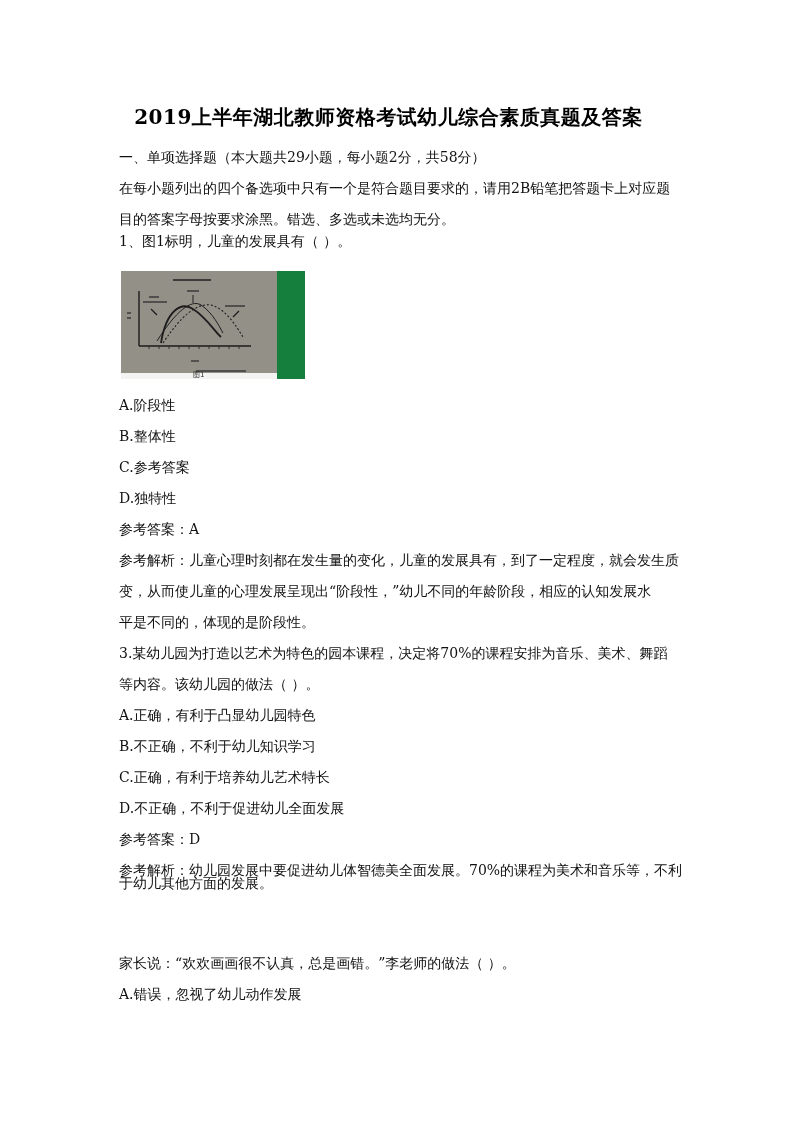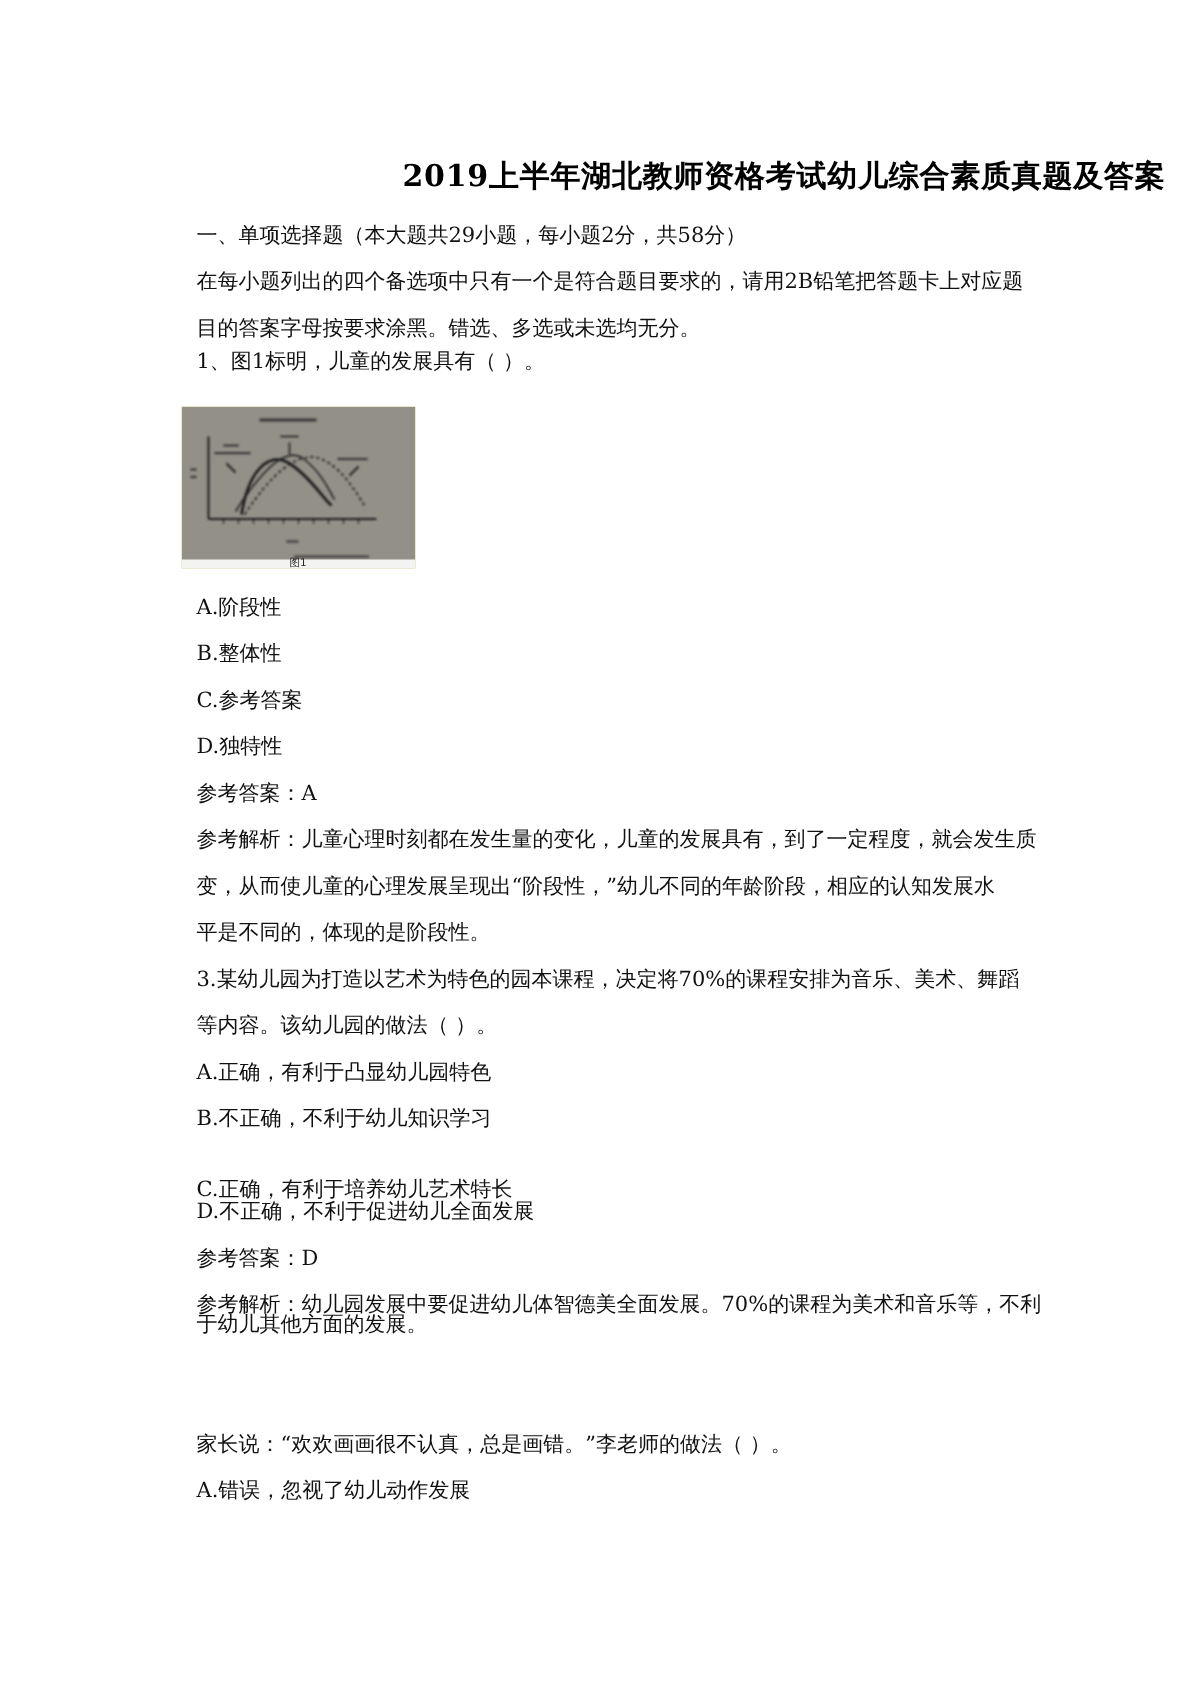--- a/index.html
+++ b/index.html
@@ -1,24 +1,24 @@
 <!DOCTYPE html>
 <html><head>
 <meta charset="utf-8">
 <style>
   html, body { margin: 0; padding: 0; background: #ffffff; }
   body { width: 794px; height: 1123px; position: relative; overflow: hidden;
          font-family: "DejaVu Serif", "Liberation Serif", serif; color: #111; }
   .page { position: absolute; left: 0; top: 0; width: 794px; height: 1123px; }
-  .title { position: absolute; top: 104px; left: 0; width: 777px; text-align: right;
+  .title { position: absolute; top: 104px; left: 0; width: 777px; text-align: center;
            font-size: 20px; font-weight: bold; letter-spacing: 0.5px; color: #000; }
   .line { position: absolute; left: 119px; width: 560px; font-size: 14px; line-height: 20px;
-          white-space: nowrap; color: #111; margin-left: 12px; }
-  .figure { position: absolute; left: 121px; top: 271px; width: 156px; height: 108px;
-            background: #fef9c3; overflow: hidden; }
+          white-space: nowrap; color: #111; }
+  .figure { position: absolute; left: 121px; top: 271px; width: 184px; height: 108px;
+            background: #15803d; overflow: hidden; }
   .figure svg { display: block; }
 </style>
 </head>
 <body>
 
 <div class="page">
   <div class="title">2019上半年湖北教师资格考试幼儿综合素质真题及答案</div>
 
   <div class="line" style="top:147px">一、单项选择题（本大题共29小题，每小题2分，共58分）</div>
   <div class="line" style="top:178px">在每小题列出的四个备选项中只有一个是符合题目要求的，请用2B铅笔把答题卡上对应题</div>
@@ -86,21 +86,21 @@
   <div class="line" style="top:488px">D.独特性</div>
   <div class="line" style="top:519px">参考答案：A</div>
   <div class="line" style="top:550px">参考解析：儿童心理时刻都在发生量的变化，儿童的发展具有，到了一定程度，就会发生质</div>
   <div class="line" style="top:581px">变，从而使儿童的心理发展呈现出“阶段性，”幼儿不同的年龄阶段，相应的认知发展水</div>
   <div class="line" style="top:612px">平是不同的，体现的是阶段性。</div>
 
   <div class="line" style="top:643px">3.某幼儿园为打造以艺术为特色的园本课程，决定将70%的课程安排为音乐、美术、舞蹈</div>
   <div class="line" style="top:674px">等内容。该幼儿园的做法（   ）。</div>
   <div class="line" style="top:705px">A.正确，有利于凸显幼儿园特色</div>
   <div class="line" style="top:736px">B.不正确，不利于幼儿知识学习</div>
-  <div class="line" style="top:783px">C.正确，有利于培养幼儿艺术特长</div>
+  <div class="line" style="top:767px">C.正确，有利于培养幼儿艺术特长</div>
   <div class="line" style="top:798px">D.不正确，不利于促进幼儿全面发展</div>
   <div class="line" style="top:829px">参考答案：D</div>
   <div class="line" style="top:860px">参考解析：幼儿园发展中要促进幼儿体智德美全面发展。70%的课程为美术和音乐等，不利</div>
   <div class="line" style="top:873px">于幼儿其他方面的发展。</div>
 
   <div class="line" style="top:953px">家长说：“欢欢画画很不认真，总是画错。”李老师的做法（   ）。</div>
   <div class="line" style="top:984px">A.错误，忽视了幼儿动作发展</div>
 </div>
 
 </body></html>

